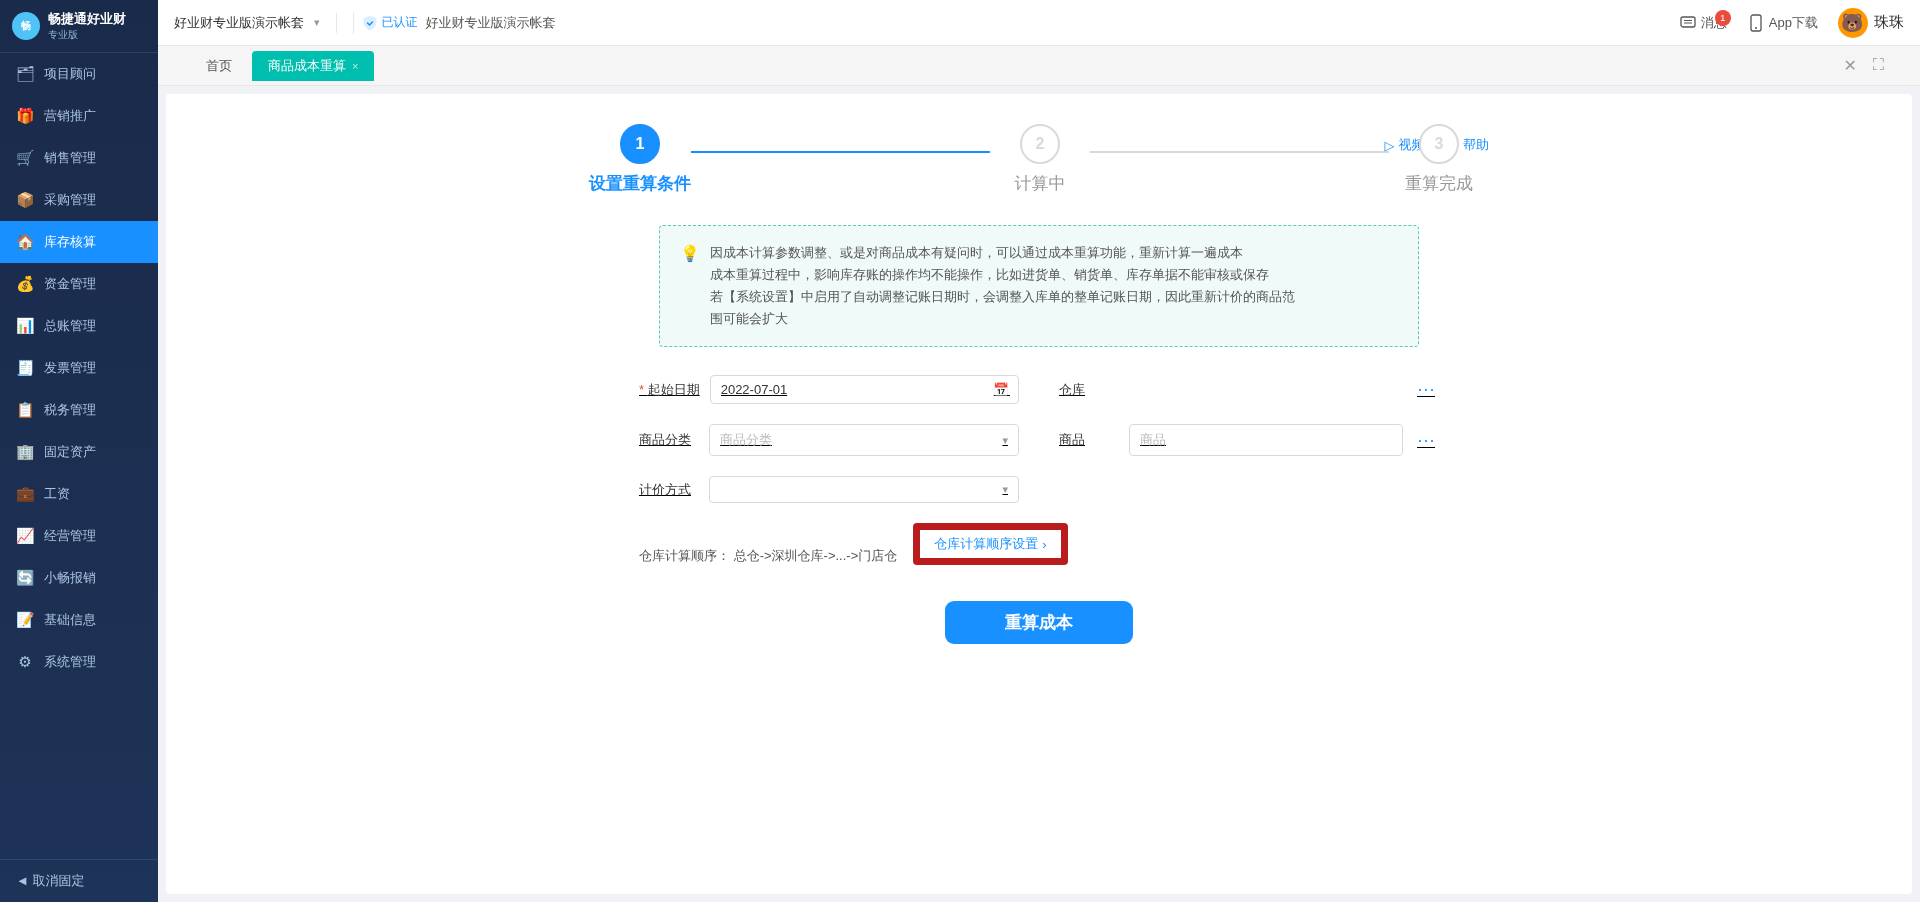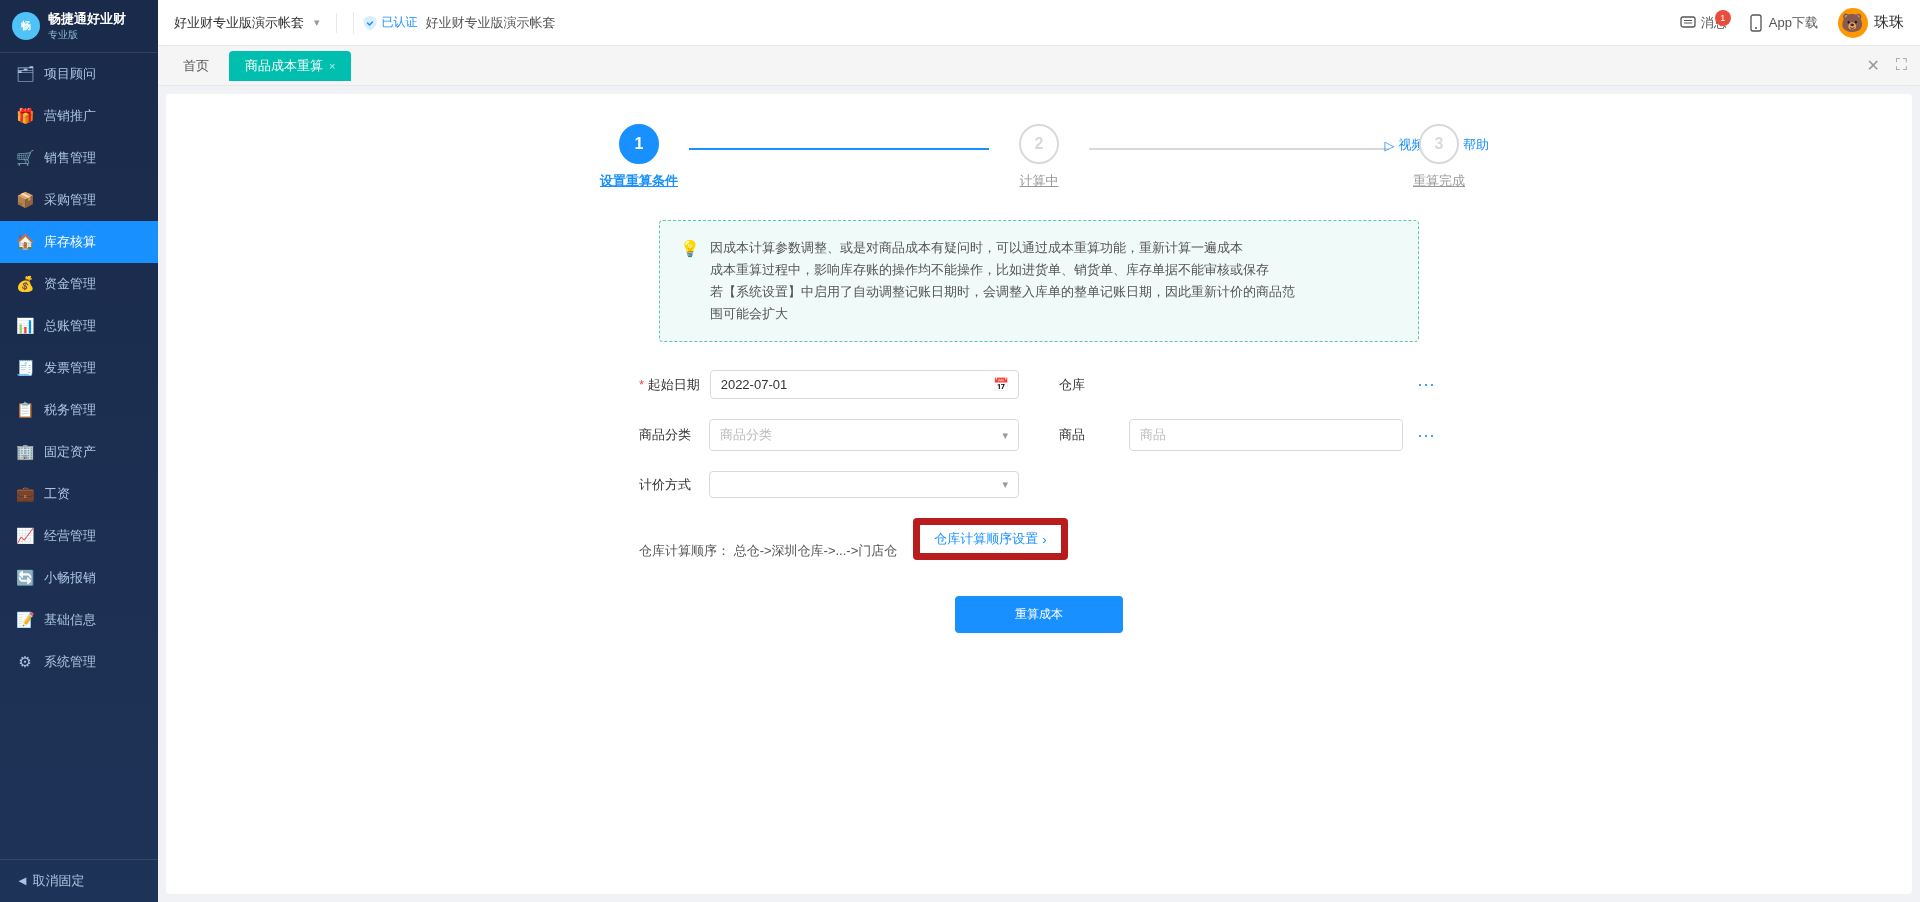--- a/index.html
+++ b/index.html
@@ -103,21 +103,21 @@
     .avatar {
       width: 30px; height: 30px; border-radius: 50%;
       background: #ff9800; display: flex; align-items: center; justify-content: center;
       color: white; font-size: 12px; cursor: pointer;
     }
     .avatar-name { font-size: 15px; color: #333; cursor: pointer; }
 
     
     .tabs-bar {
       background: #f5f5f5;
-      padding: 0 9px;
+      padding: 0 32px;
       display: flex;
       align-items: center;
       height: 40px;
       border-bottom: 1px solid #e8e8e8;
       gap: 4px;
     }
     .tab {
       padding: 6px 16px;
       cursor: pointer;
       font-size: 13px;
@@ -152,24 +152,23 @@
       background: white;
       z-index: 1;
     }
     .step-circle.active {
       background: #1890ff;
       border-color: #1890ff;
       color: white;
     }
     .step-label {
       margin-top: 8px;
-      font-size: 13px;
+      font-size: 17px;
       color: #999;
       text-align: center;
-      text-decoration: underline;
     }
     .step-label.active { color: #1890ff; font-weight: bold; }
     .stepper-item {
       display: flex;
       flex-direction: column;
       align-items: center;
       min-width: 100px;
     }
     .stepper-line {
       flex: 1;
@@ -219,20 +218,21 @@
       display: flex;
       align-items: center;
       margin-bottom: 20px;
       gap: 40px;
     }
     .form-group {
       display: flex;
       align-items: center;
       gap: 10px;
       flex: 1;
+      text-decoration: underline;
     }
     .form-label {
       font-size: 13px;
       color: #333;
       white-space: nowrap;
       min-width: 60px;
     }
     .form-label.required::before {
       content: '* ';
       color: #e74c3c;
@@ -304,24 +304,24 @@
     
     .recalc-section {
       text-align: center;
       margin-top: 32px;
     }
     .recalc-btn {
       background: #1890ff;
       color: white;
       border: none;
       padding: 10px 60px;
-      border-radius: 4px;
-      font-size: 12px;
+      border-radius: 9px;
+      font-size: 17px;
       cursor: pointer;
-      font-weight: normal;
+      font-weight: bold;
     }
     .recalc-tip {
       margin-top: 8px;
       font-size: 12px;
       color: #1890ff;
     }
 
     .divider { width: 1px; height: 20px; background: #e8e8e8; margin: 0 4px; }
   </style>
 </head>

